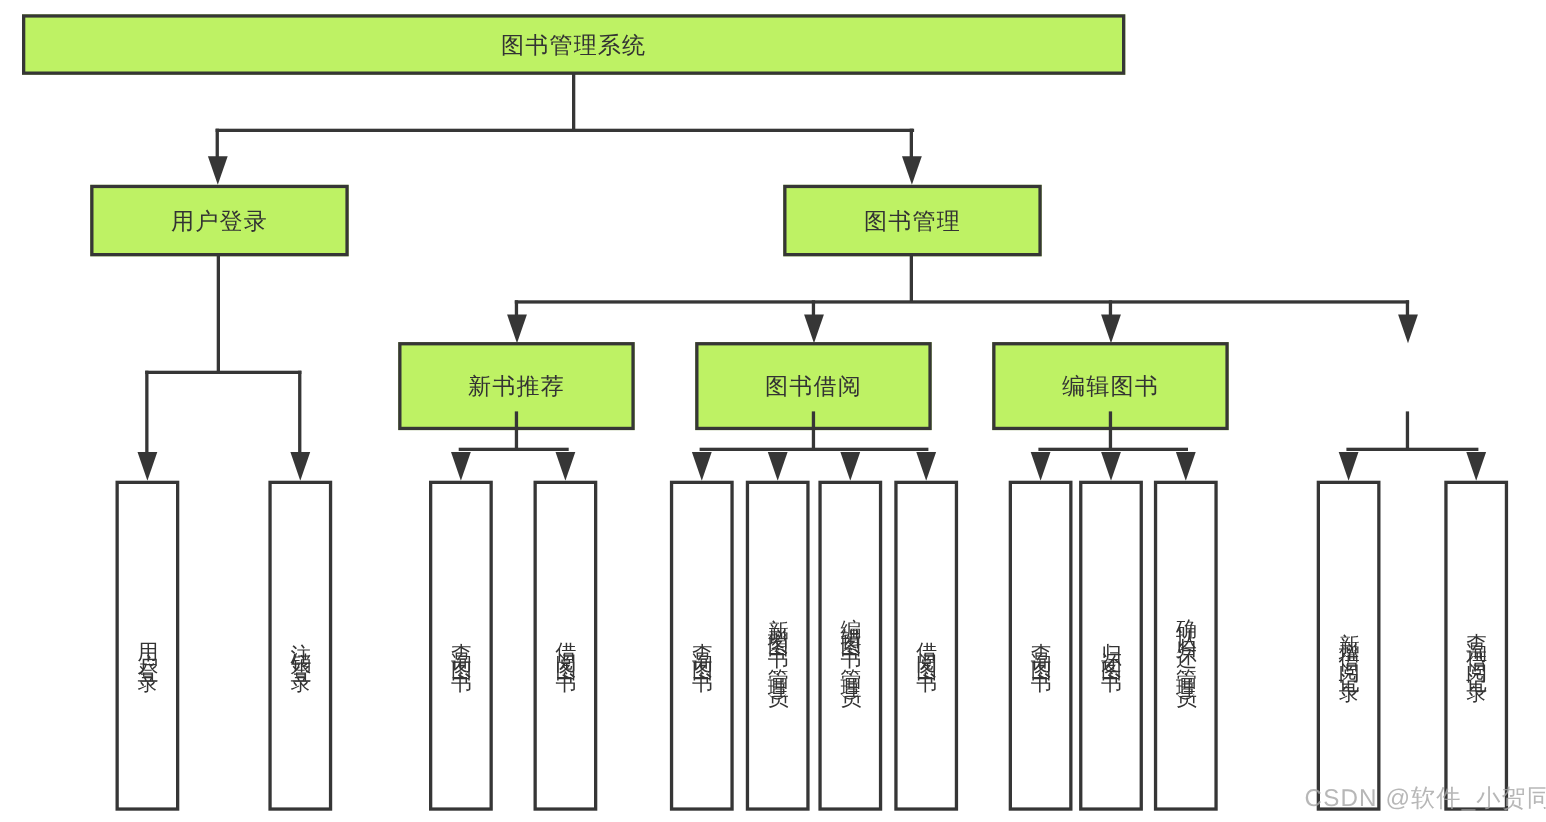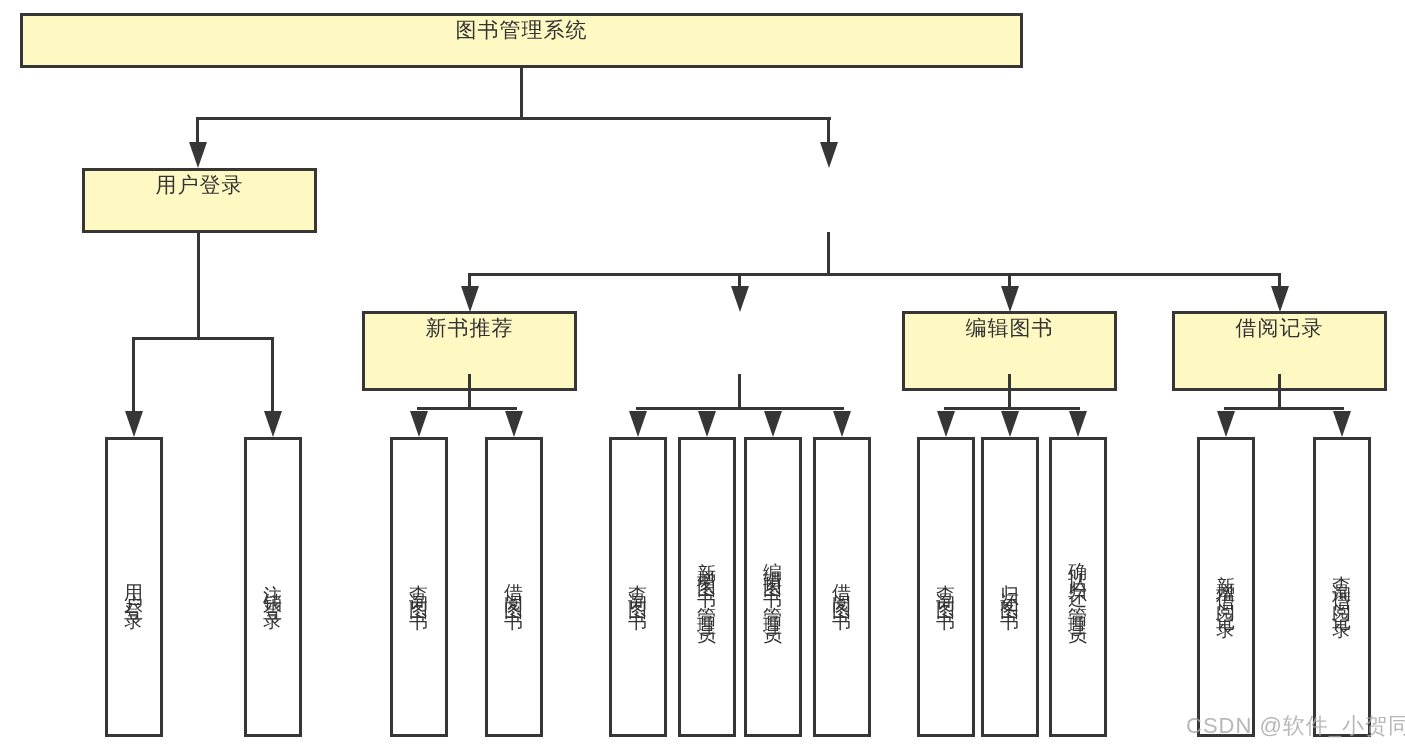--- a/index.html
+++ b/index.html
@@ -8,22 +8,22 @@
     width: 1405px; height: 747px;
     background: var(--background, #ffffff);
     font-family: "Liberation Sans", "DejaVu Sans", sans-serif;
     position: relative; overflow: hidden;
   }
   .canvas { position: absolute; inset: 0; }
 
   .box {
     position: absolute;
     border: 3px solid var(--line, #363636);
-    background: #fef9c3;
-    display: flex; justify-content: center;
+    background: #bef264;
+    display: flex; align-items: center; justify-content: center;
     color: var(--text, #333333);
   }
   .lbl { font-size: 21px; letter-spacing: 1px; }
 
   .root { left: 20px; top: 13px; width: 1003px; height: 55px; }
   .l2   { top: 168px; width: 235px; height: 65px; }
   .l3   { top: 311px; width: 215px; height: 80px; }
 
   .vbox {
     position: absolute; top: 437px; width: 58px; height: 300px;
@@ -66,20 +66,23 @@
   <div class="vline" style="left:520px; top:67px; height:53px;"></div>
   <div class="hline" style="left:196px; top:117px; width:635px;"></div>
   <div class="vline" style="left:196px; top:117px; height:30px;"></div>
   <div class="vline" style="left:827px; top:117px; height:30px;"></div>
   <div class="arrow" style="left:189px; top:142px;"></div>
   <div class="arrow" style="left:820px; top:142px;"></div>
 
   <div class="box l2" style="left:82px;">
     <span class="lbl">用户登录</span>
   </div>
+  <div class="box l2" style="left:712px;">
+    <span class="lbl">图书管理</span>
+  </div>
 
   <div class="vline" style="left:197px; top:232px; height:107px;"></div>
   <div class="hline" style="left:132px; top:337px; width:142px;"></div>
   <div class="vline" style="left:132px; top:337px; height:78px;"></div>
   <div class="vline" style="left:271px; top:337px; height:78px;"></div>
   <div class="arrow" style="left:125px; top:411px;"></div>
   <div class="arrow" style="left:264px; top:411px;"></div>
 
   <div class="vline" style="left:827px; top:232px; height:43px;"></div>
   <div class="hline" style="left:468px; top:273px; width:813px;"></div>
@@ -88,25 +91,25 @@
   <div class="vline" style="left:1008px; top:273px; height:18px;"></div>
   <div class="vline" style="left:1278px; top:273px; height:18px;"></div>
   <div class="arrow" style="left:461px; top:286px;"></div>
   <div class="arrow" style="left:731px; top:286px;"></div>
   <div class="arrow" style="left:1001px; top:286px;"></div>
   <div class="arrow" style="left:1271px; top:286px;"></div>
 
   <div class="box l3" style="left:362px;">
     <span class="lbl">新书推荐</span>
   </div>
+  <div class="box l3" style="left:632px;">
+    <span class="lbl">图书借阅</span>
+  </div>
   <div class="box l3" style="left:902px;">
     <span class="lbl">编辑图书</span>
-  </div>
-  <div class="box l3" style="left:1172px;">
-    <span class="lbl">借阅记录</span>
   </div>
 
   <div class="vline" style="left:468px; top:374px; height:35px;"></div>
   <div class="vline" style="left:738px; top:374px; height:35px;"></div>
   <div class="vline" style="left:1008px; top:374px; height:35px;"></div>
   <div class="vline" style="left:1278px; top:374px; height:35px;"></div>
 
   <div class="hline" style="left:417px; top:407px; width:100px;"></div>
   <div class="hline" style="left:636px; top:407px; width:208px;"></div>
   <div class="hline" style="left:944px; top:407px; width:136px;"></div>

